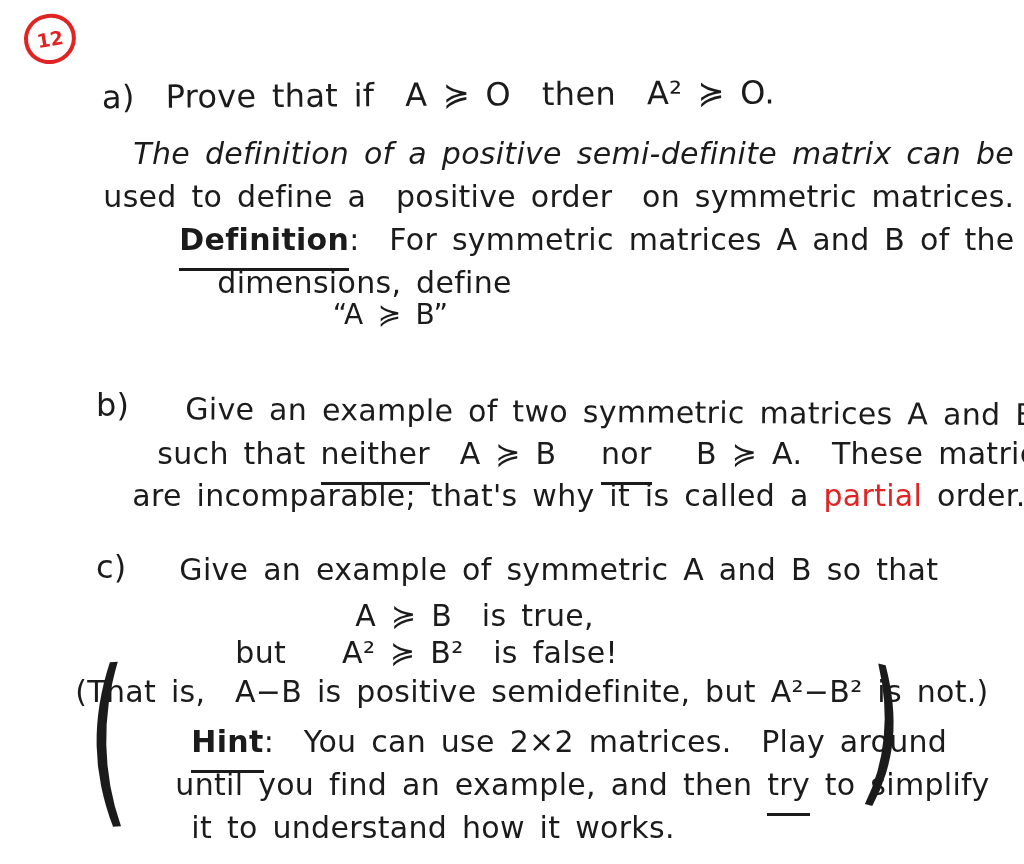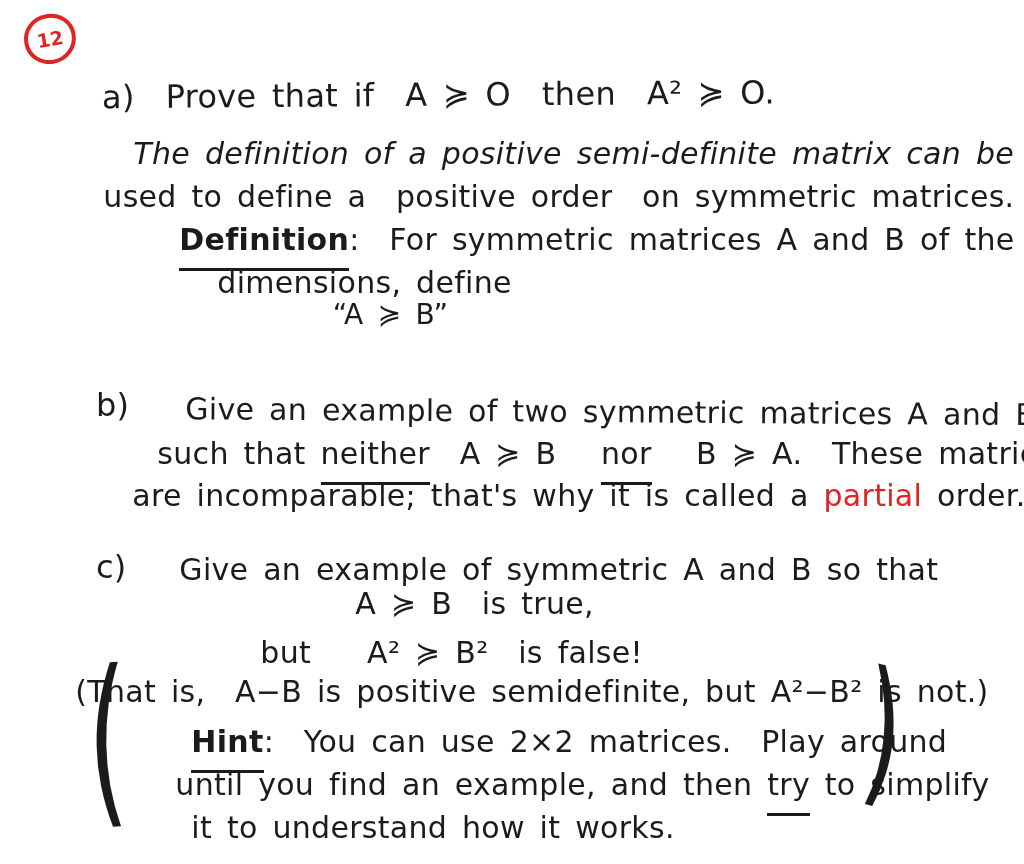--- a/index.html
+++ b/index.html
@@ -69,24 +69,24 @@
   <div class="line" style="left:73px; top:444px;">
     <span>are incomparable; that's why it is called a </span><span class="red">partial</span><span> order.</span>
   </div>
 
   <div class="line" style="left:34px; top:512px; font-size:32px;">
     <span>c)</span>
   </div>
   <div class="line" style="left:120px; top:518px;">
     <span>Give an example of symmetric A and B so that</span>
   </div>
-  <div class="line" style="left:296px; top:552px;">
+  <div class="line" style="left:296px; top:564px;">
     <span>A ≽ B  is true,</span>
   </div>
-  <div class="line" style="left:201px; top:601px;">
+  <div class="line" style="left:176px; top:601px;">
     <span>but</span><span style="display:inline-block; width:56px;"></span><span>A² ≽ B²  is false!</span>
   </div>
   <div class="line" style="left:16px; top:640px;">
     <span>(That is,  A−B is positive semidefinite, but A²−B² is not.)</span>
   </div>
 
   <span class="paren paren-open">(</span>
   <span class="paren paren-close">)</span>
 
   <div class="line" style="left:132px; top:690px;">

